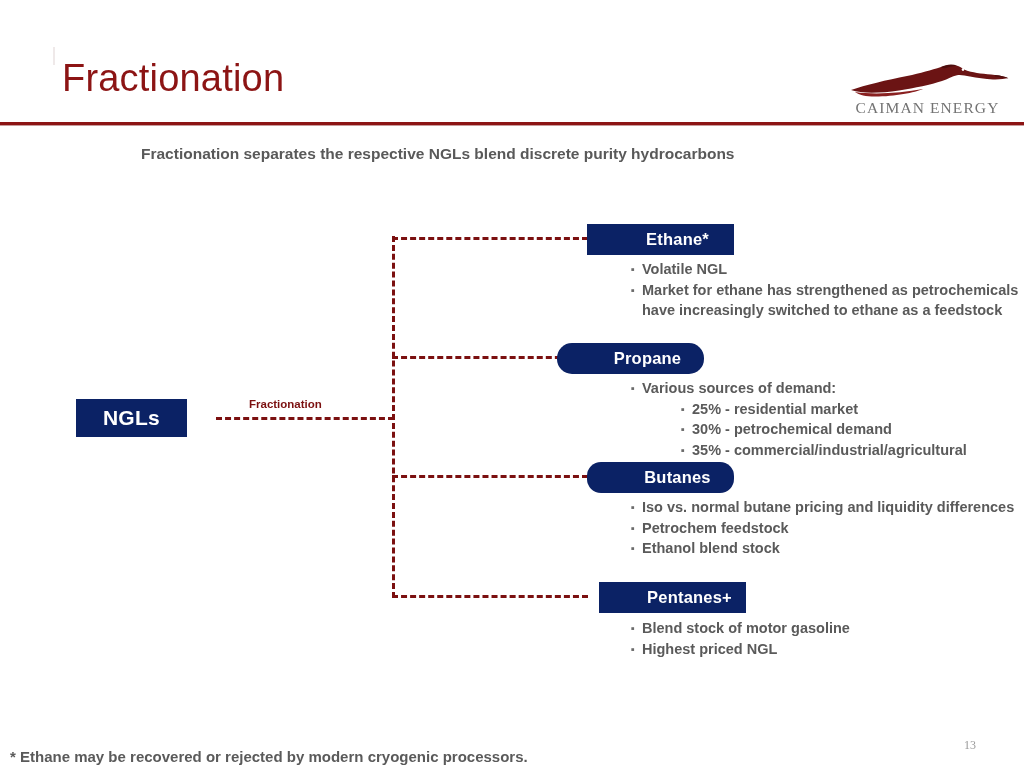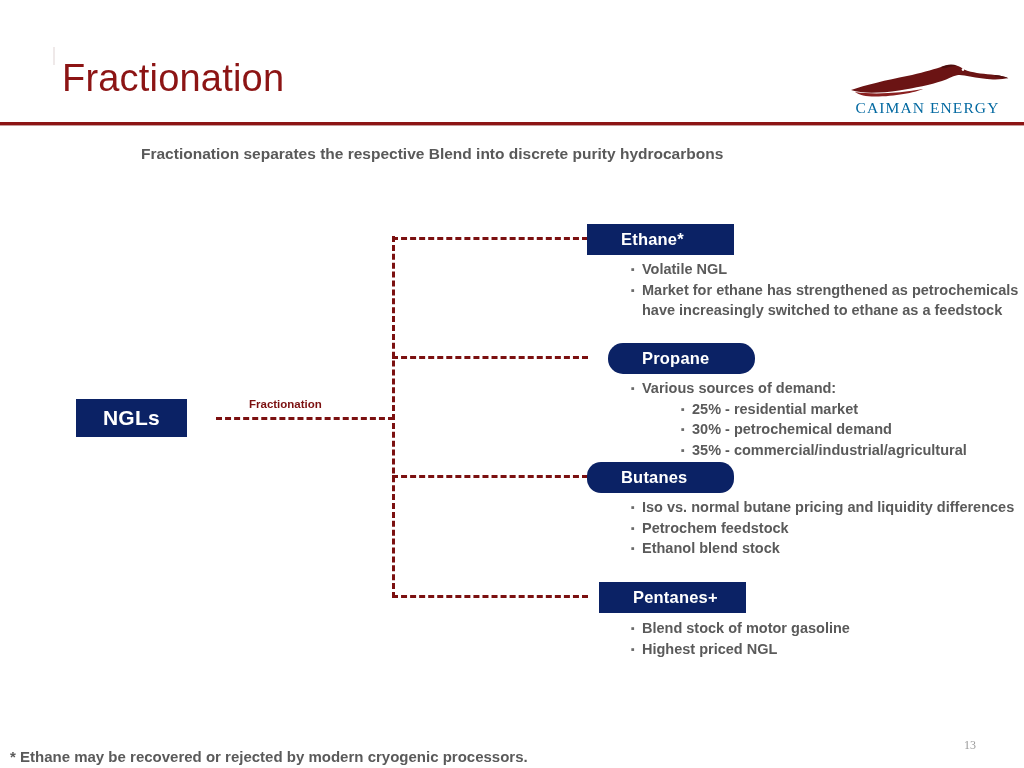--- a/index.html
+++ b/index.html
@@ -64,21 +64,21 @@
   #logo svg { display: block; }
   #logo-text {
     position: absolute;
     left: 0;
     top: 41px;
     width: 165px;
     text-align: center;
     font-family: "Liberation Serif", serif;
     font-size: 15.5px;
     font-weight: 400;
-    color: #0369a1;
+    color: #737373;
     letter-spacing: 1.1px;
   }
 
   
   #subtitle {
     position: absolute;
     left: 141px;
     top: 145px;
     font-size: 15.5px;
     font-weight: bold;
@@ -87,40 +87,41 @@
   }
 
   
   .nav-box {
     position: absolute;
     background: #0B2265;
     color: #ffffff;
     font-weight: bold;
     display: flex;
     align-items: center;
+    justify-content: center;
   }
   #ngls-box {
     left: 76px;
     top: 399px;
     width: 111px;
     height: 38px;
     justify-content: center;
     font-size: 21px;
     letter-spacing: 0.3px;
   }
   .branch-box {
     width: 147px;
     height: 31px;
     padding-left: 34px;
     font-size: 16.5px;
     letter-spacing: 0.2px;
     box-sizing: border-box;
   }
   #box-ethane   { left: 587px; top: 224px; }
-  #box-propane  { left: 608px; top: 343px; border-radius: 15px; }
+  #box-propane  { left: 557px; top: 343px; border-radius: 15px; }
   #box-butanes  { left: 587px; top: 462px; border-radius: 14px; }
   #box-pentanes { left: 599px; top: 582px; }
 
   
   .dash-h {
     position: absolute;
     height: 0;
     border-top: 3px dashed #7B1010;
   }
   .dash-v {
@@ -218,21 +219,21 @@
              C 99 10.6, 97.4 10.2, 96 9 Z" fill="#4d0d0d"></path>
     <path d="M150 17 C 156 17.6, 161 19, 163.5 20.4 C 160.4 20.2, 155.6 19.4, 150.6 18.6
              C 149.6 18.2, 149.4 17.4, 150 17 Z" fill="#4d0d0d"></path>
     <path d="M10 34 C 30 37, 56 35, 78 31 C 70 34.6, 50 38.4, 30 38.6
              C 21 38.6, 14 37, 10 34 Z" fill="#8a2020"></path>
     <circle cx="118" cy="11.6" r="1.3" fill="#ffffff"></circle>
   </svg>
   <div id="logo-text">CAIMAN ENERGY</div>
 </div>
 
-<div id="subtitle">Fractionation separates the respective Blend into discrete purity hydrocarbons</div>
+<div id="subtitle">Fractionation separates the respective NGLs blend discrete purity hydrocarbons</div>
 
 <div class="dash-h" id="trunk-h"></div>
 <div class="dash-v" id="spine-v"></div>
 <div class="dash-h" id="branch-ethane"></div>
 <div class="dash-h" id="branch-propane"></div>
 <div class="dash-h" id="branch-butanes"></div>
 <div class="dash-h" id="branch-pentanes"></div>
 
 <div id="fractionation-label">Fractionation</div>
 

